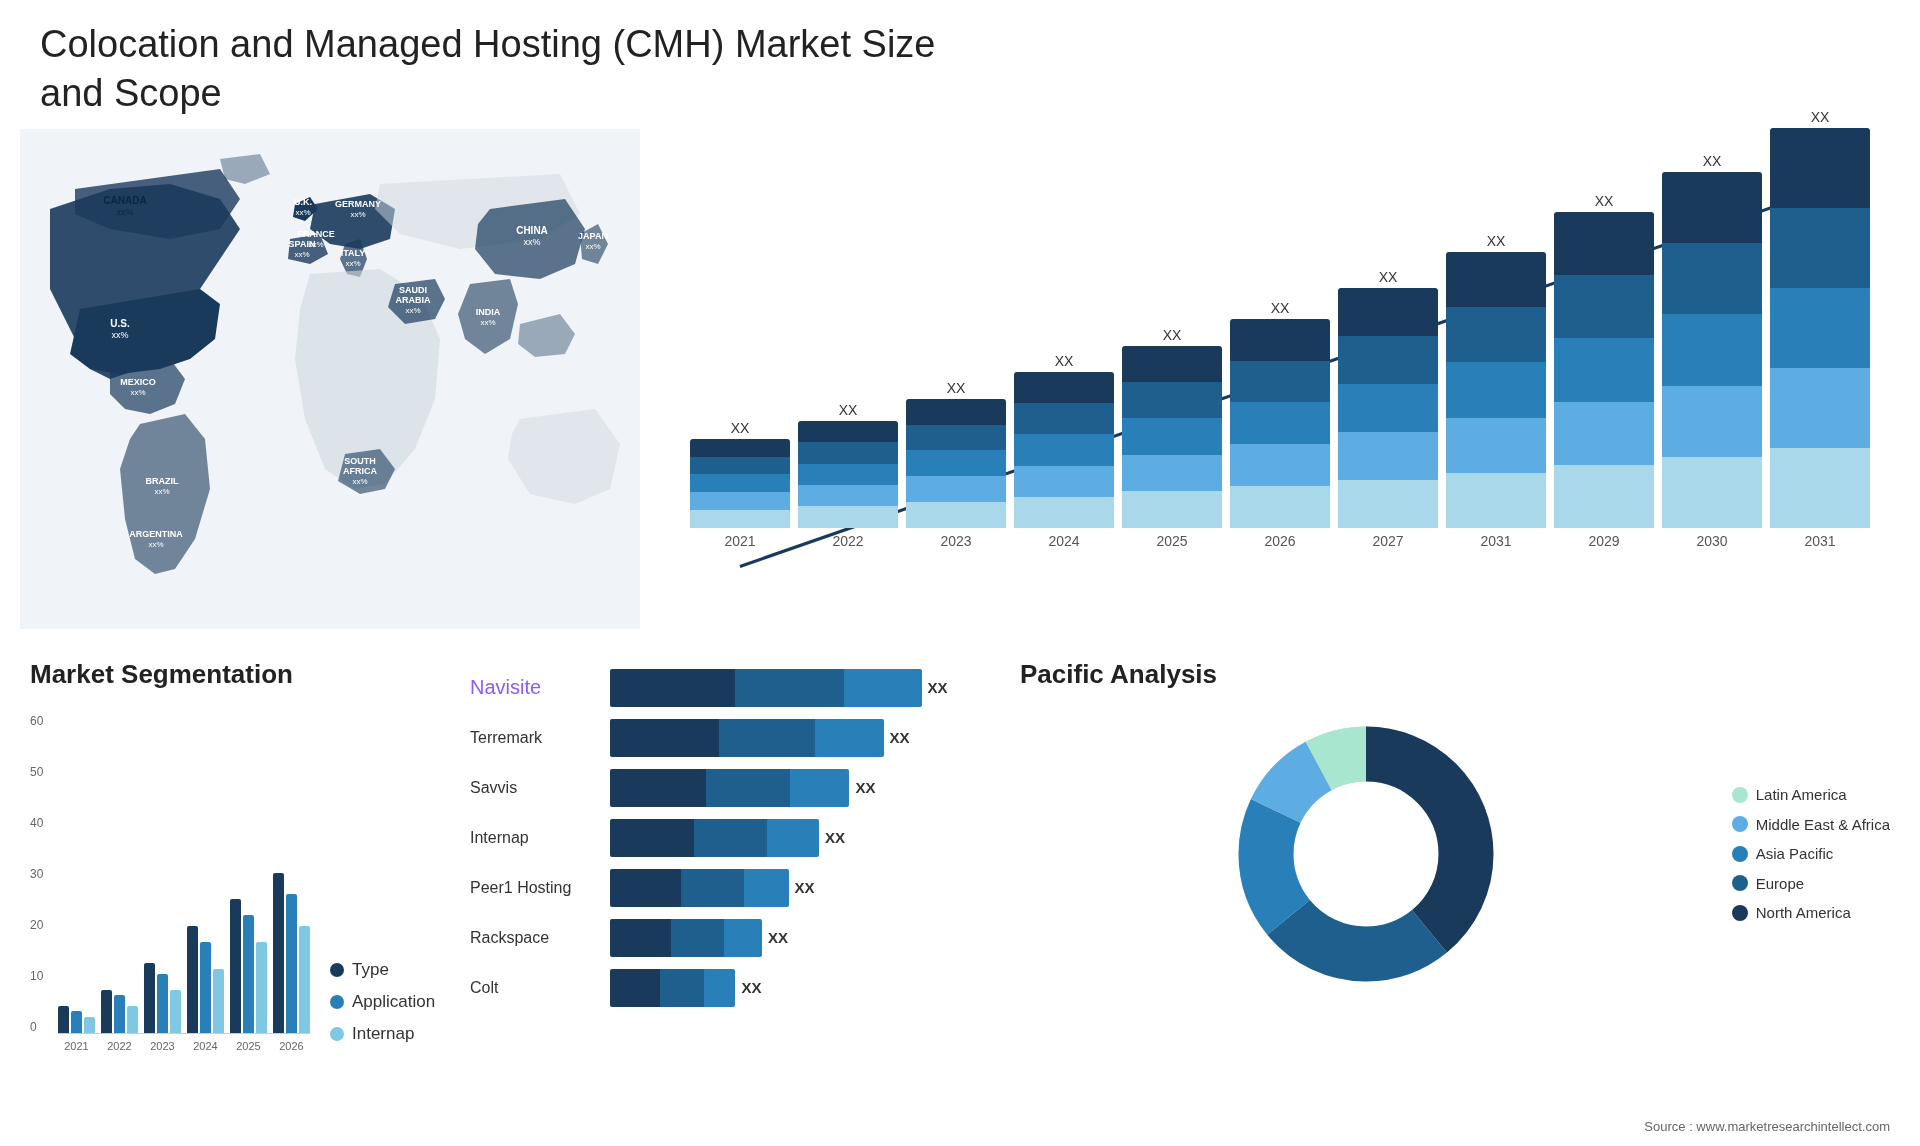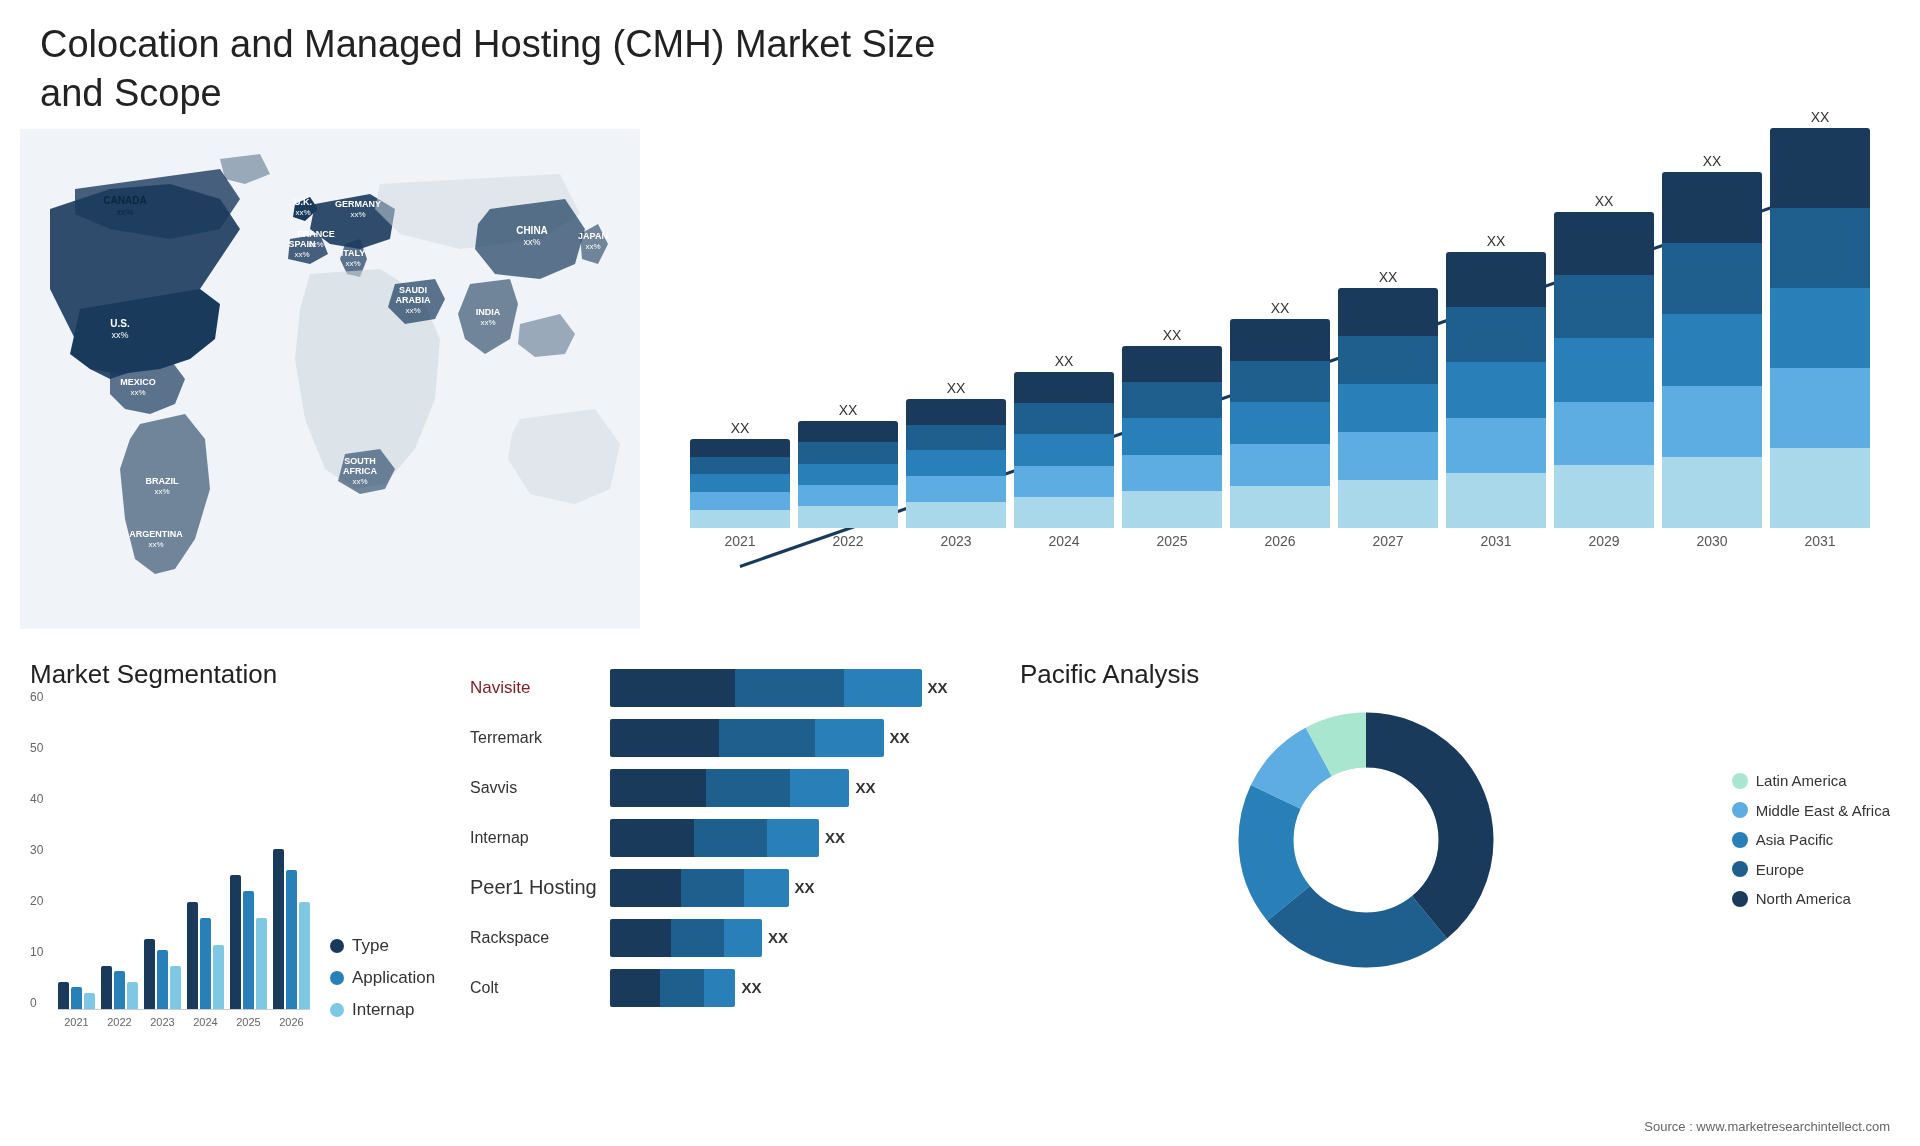--- a/index.html
+++ b/index.html
@@ -93,23 +93,23 @@
     }
 
     
     .segmentation-section {
       width: 430px;
       padding: 0 10px;
       flex-shrink: 0;
     }
     .section-title {
       font-size: 26px;
-      font-weight: 400;
+      font-weight: 700;
       color: #222;
-      margin-bottom: 0;
+      margin-bottom: 24px;
     }
     .seg-chart-container {
       display: flex;
       align-items: flex-end;
       gap: 0;
     }
     .seg-legend {
       padding-left: 20px;
       display: flex;
       flex-direction: column;
@@ -531,21 +531,21 @@
             <span>Internap</span>
           </div>
         </div>
     </div>
   </div>
 
   <div class="players-section">
     <div id="players-list" style="padding-top:10px;">
 
     <div class="player-row" style="margin-bottom: 12px;">
-          <div class="player-name" style="width: 130px; font-size: 17px; color: #7f1d1d; text-align: left; flex-shrink: 0;">Navisite</div>
+          <div class="player-name" style="width: 130px; font-size: 20px; color: #8b5cf6; text-align: left; flex-shrink: 0;">Navisite</div>
           <div style="flex: 1 1 0%; height: 38px; display: flex; align-items: center;">
             <div style="width: 82%; height: 100%; display: flex; align-items: center; border-radius: 2px; overflow: hidden;">
               <div style="width: 40%; height: 100%; background: rgb(26, 58, 92);"></div>
               <div style="width: 35%; height: 100%; background: rgb(30, 95, 142);"></div>
               <div style="width: 25%; height: 100%; background: rgb(41, 128, 185);"></div>
             </div>
             <span class="player-xx">XX</span>
           </div>
         </div>
         <div class="player-row" style="margin-bottom: 12px;">
@@ -575,21 +575,21 @@
           <div style="flex: 1 1 0%; height: 38px; display: flex; align-items: center;">
             <div style="width: 55%; height: 100%; display: flex; align-items: center; border-radius: 2px; overflow: hidden;">
               <div style="width: 40%; height: 100%; background: rgb(26, 58, 92);"></div>
               <div style="width: 35%; height: 100%; background: rgb(30, 95, 142);"></div>
               <div style="width: 25%; height: 100%; background: rgb(41, 128, 185);"></div>
             </div>
             <span class="player-xx">XX</span>
           </div>
         </div>
         <div class="player-row" style="margin-bottom: 12px;">
-          <div class="player-name" style="width: 130px; font-size: 20px; color: rgb(51, 51, 51); text-align: left; flex-shrink: 0;">Peer1 Hosting</div>
+          <div class="player-name" style="width: 130px; font-size: 16px; color: rgb(51, 51, 51); text-align: left; flex-shrink: 0;">Peer1 Hosting</div>
           <div style="flex: 1 1 0%; height: 38px; display: flex; align-items: center;">
             <div style="width: 47%; height: 100%; display: flex; align-items: center; border-radius: 2px; overflow: hidden;">
               <div style="width: 40%; height: 100%; background: rgb(26, 58, 92);"></div>
               <div style="width: 35%; height: 100%; background: rgb(30, 95, 142);"></div>
               <div style="width: 25%; height: 100%; background: rgb(41, 128, 185);"></div>
             </div>
             <span class="player-xx">XX</span>
           </div>
         </div>
         <div class="player-row" style="margin-bottom: 12px;">

